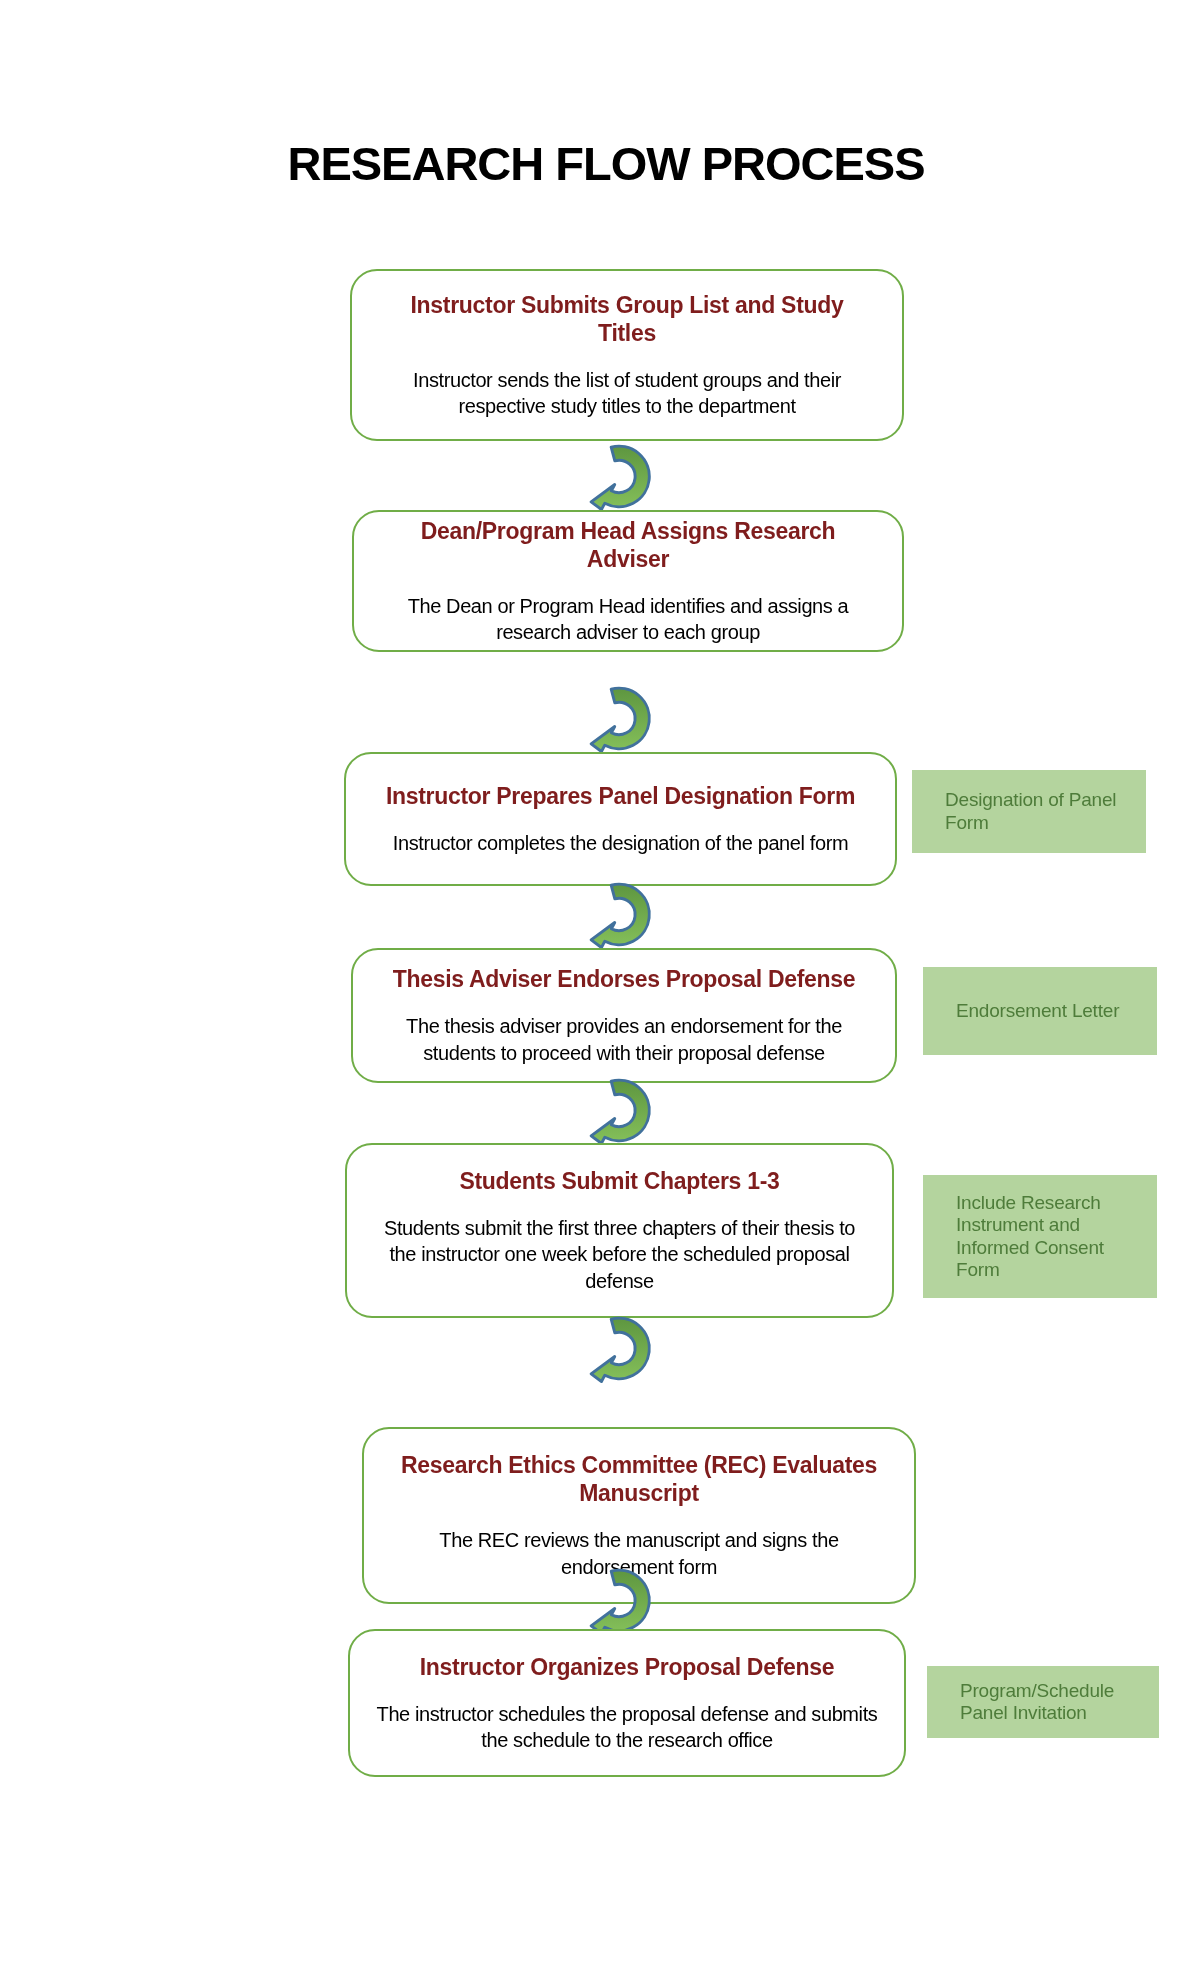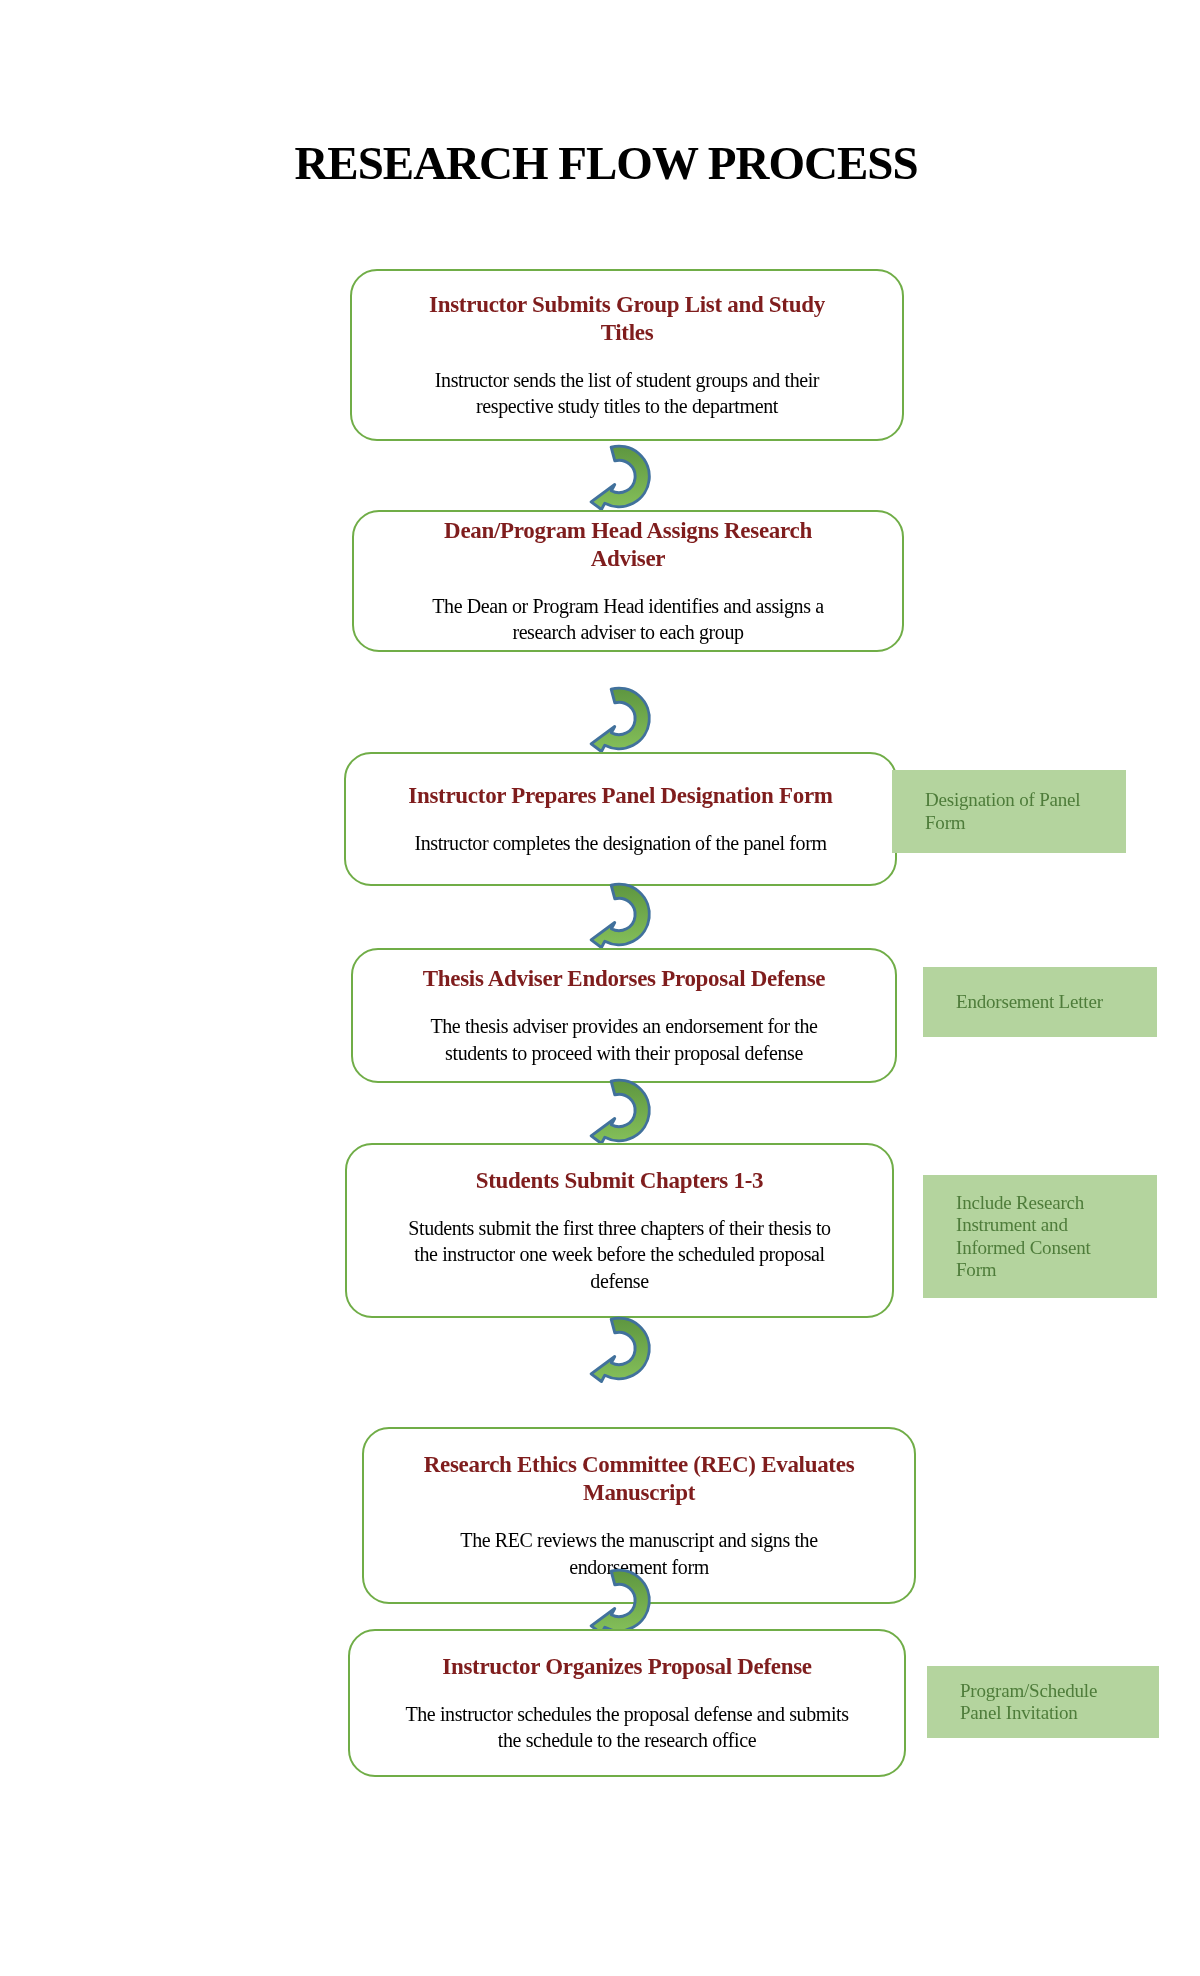--- a/index.html
+++ b/index.html
@@ -1,20 +1,20 @@
 <!DOCTYPE html>
 <html><head>
 <meta charset="utf-8">
 <style>
   html,body{margin:0;padding:0;background:#ffffff;}
   .canvas{
     position:relative;
     width:1200px;height:1976px;
     background:#ffffff;
-    font-family:Liberation Serif, serif;
+    font-family:Liberation Sans, sans-serif;
     overflow:hidden;
   }
   .page-title{
     position:absolute;
     left:6px;top:136px;width:1200px;
     text-align:center;
     font-size:47px;
     font-weight:bold;
     letter-spacing:-1px;
     color:#000000;
@@ -65,22 +65,22 @@
     color:#4E7C3A;
     font-size:19px;
     line-height:1.17;
     letter-spacing:-0.2px;
     display:flex;
     align-items:center;
     padding-left:33px;
     padding-right:8px;
     white-space:pre-line;
   }
-  .s1{left:892px;top:770px;width:234px;height:83px;}
-  .s2{left:923px;top:967px;width:234px;height:70px;}
+  .s1{left:912px;top:770px;width:234px;height:83px;}
+  .s2{left:923px;top:967px;width:234px;height:88px;}
   .s3{left:923px;top:1175px;width:234px;height:123px;}
   .s4{left:927px;top:1666px;width:232px;height:72px;}
 
   .arrow{
     position:absolute;
     width:84px;height:71px;
   }
   .a1{left:577px;top:442px;}
   .a2{left:577px;top:684px;}
   .a3{left:577px;top:880px;}

